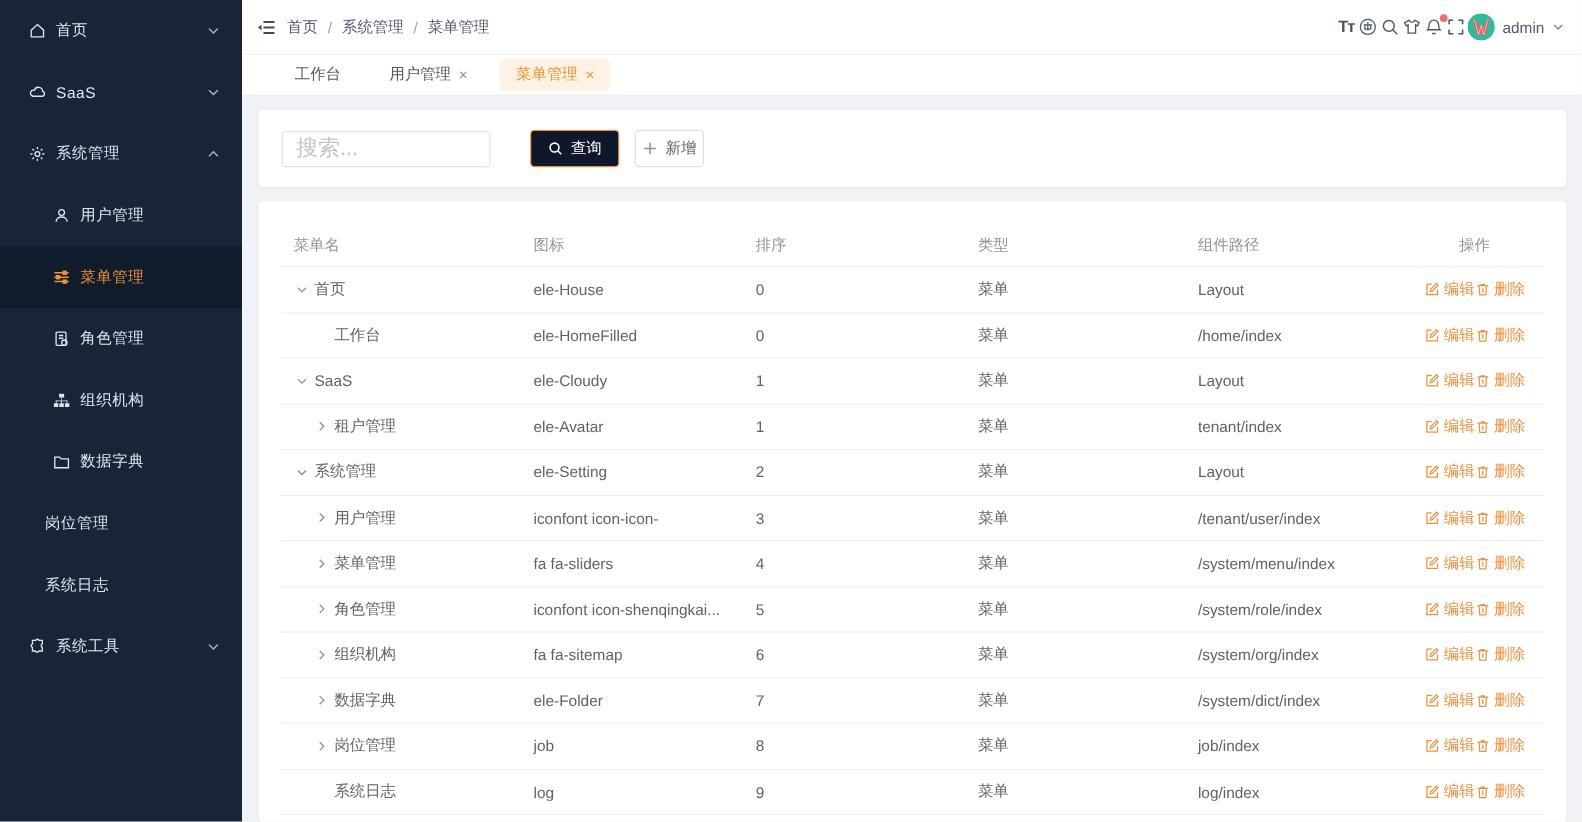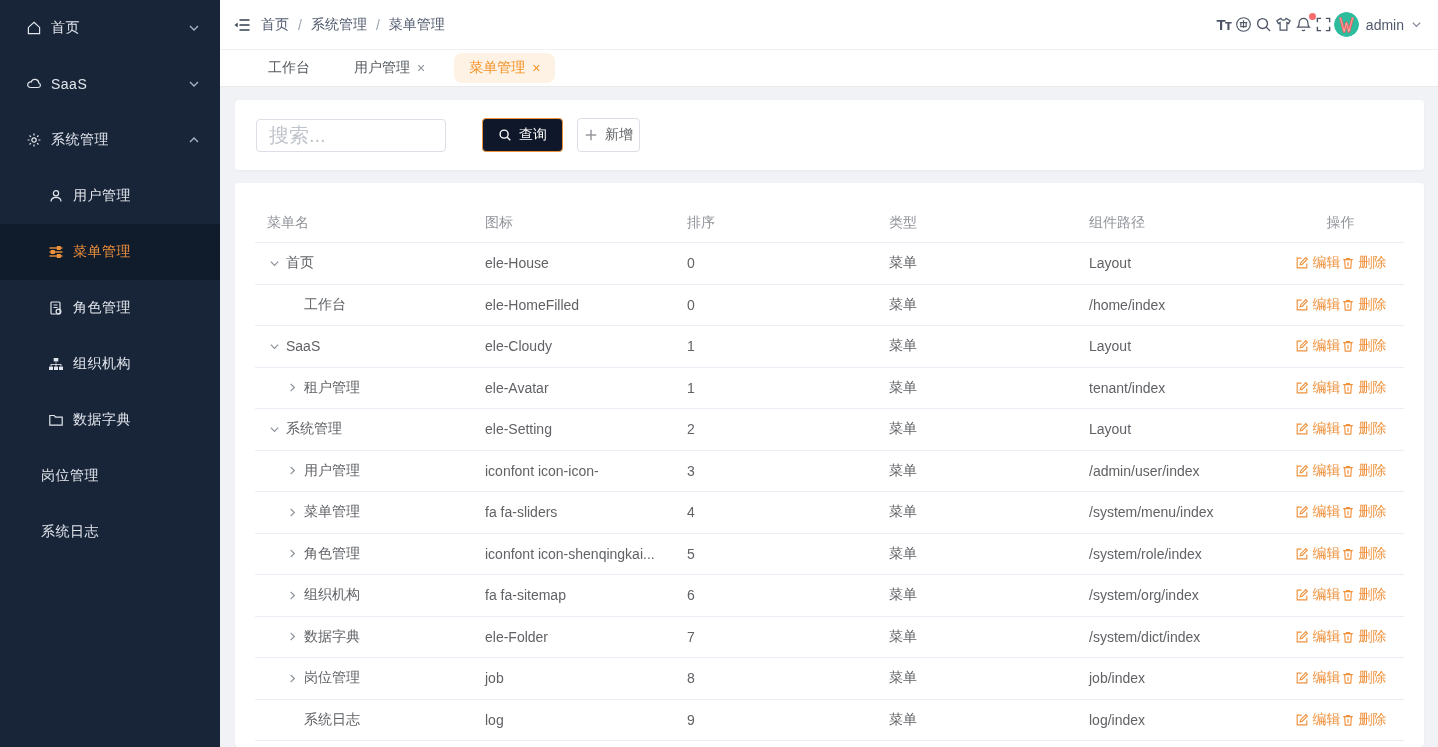--- a/index.html
+++ b/index.html
@@ -185,20 +185,33 @@
         </svg>
       </span>
       <span class="lbl">数据字典</span>
     </div>
     <div class="side-item lvl1 noicon">
       <span class="lbl">岗位管理</span>
     </div>
     <div class="side-item lvl1 noicon">
       <span class="lbl">系统日志</span>
     </div>
+    <div class="side-item">
+      <span class="s-icon">
+        <svg viewBox="0 0 16 16" fill="none" stroke="currentColor" stroke-width="1.2">
+          <path d="M6.5 2.2a1.6 1.6 0 0 1 3 0h3v3.2a1.7 1.7 0 0 0 0 3.2v3.2h-3.2a1.6 1.6 0 0 1-3.1 0H3.5V8.6a1.7 1.7 0 0 1 0-3.2V2.2z"></path>
+        </svg>
+      </span>
+      <span class="lbl">系统工具</span>
+      <span class="chev down">
+        <svg viewBox="0 0 12 12" fill="none" stroke="currentColor" stroke-width="1.3">
+          <path d="M2 4l4 4 4-4"></path>
+        </svg>
+      </span>
+    </div>
   </aside>
 
 <div class="main">
 
   <header class="topbar">
     <div class="crumb-wrap">
       <span class="hamburger">
         <svg viewBox="0 0 18 18" fill="none" stroke="currentColor" stroke-width="1.6">
           <path d="M1.5 9l3.2-2.6v5.2z" fill="currentColor" stroke="none"></path>
           <line x1="6.5" y1="4" x2="16.5" y2="4"></line>
@@ -474,21 +487,21 @@
               <span class="tree-arrow right">
                 <svg viewBox="0 0 12 12" fill="none" stroke="currentColor" stroke-width="1.3">
                   <path d="M2 4l4 4 4-4"></path>
                 </svg>
               </span>
               <span>用户管理</span>
             </div>
             <div class="cell">iconfont icon-icon-</div>
             <div class="cell">3</div>
             <div class="cell">菜单</div>
-            <div class="cell">/admin/user/index</div>
+            <div class="cell">/tenant/user/index</div>
             <div class="opcell">
               <span class="act">
                 <span style="display: inline-flex;">
                   <svg viewBox="0 0 16 16" fill="none" stroke="currentColor" stroke-width="1.3">
                     <path d="M13.5 8.5v5h-11v-11h5"></path>
                     <path d="M12.4 1.9l1.7 1.7-6 6-2.2.5.5-2.2z"></path>
                   </svg>
                 </span>
                 <span>编辑</span>
               </span>

